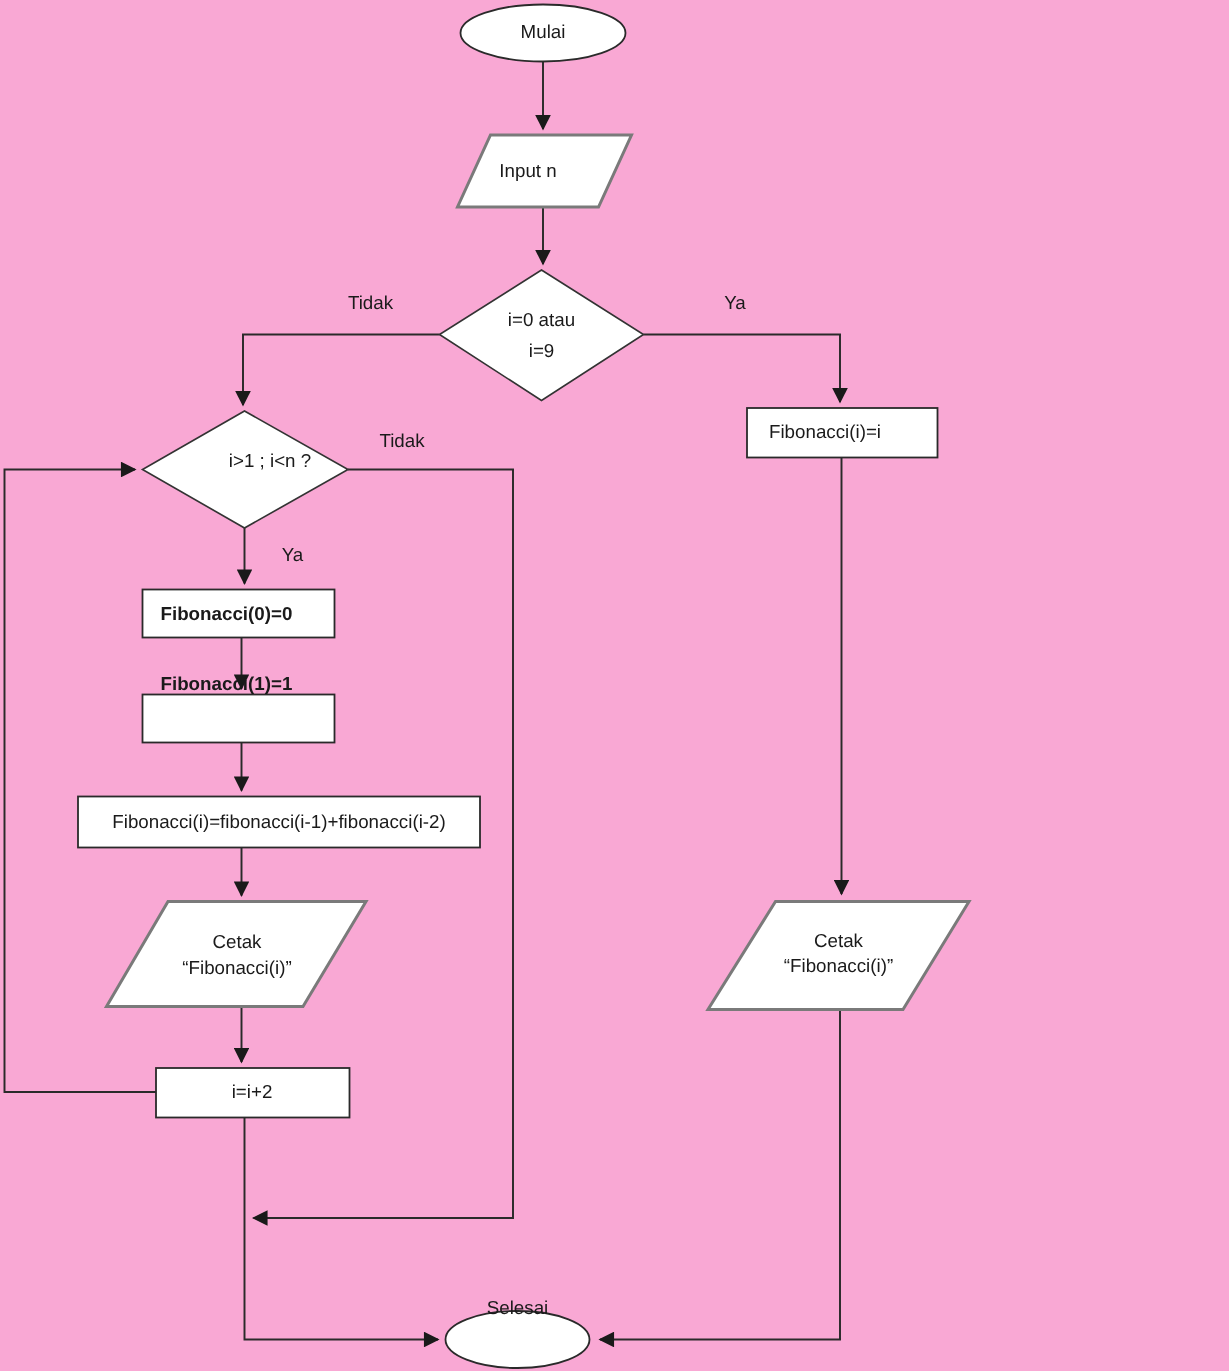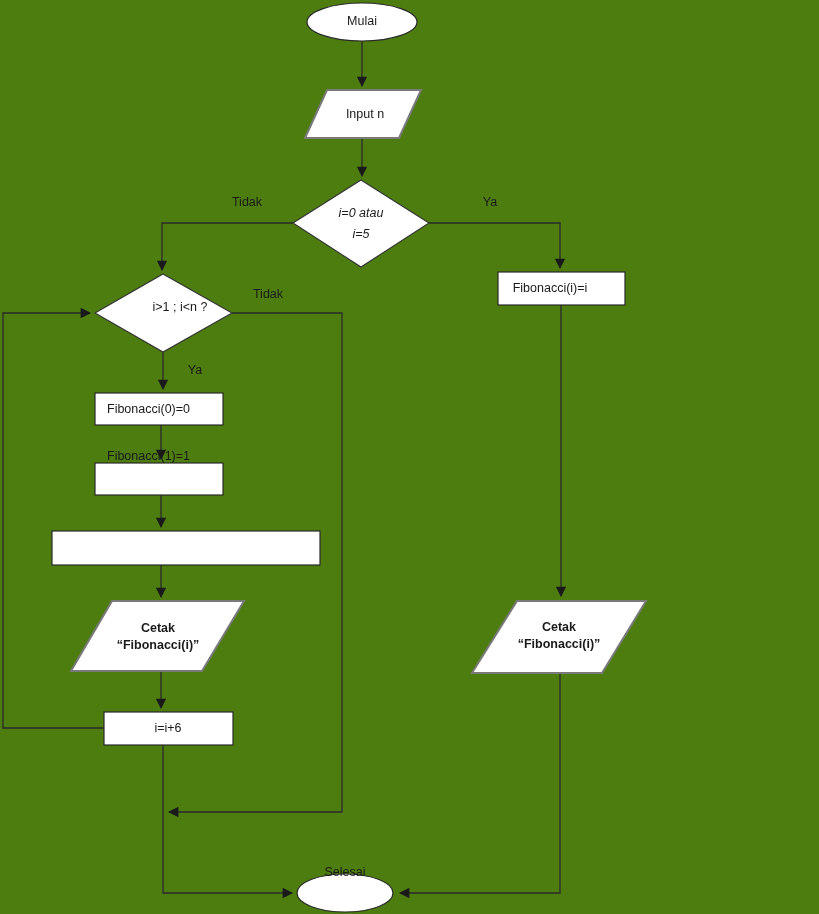--- a/index.html
+++ b/index.html
@@ -1,35 +1,35 @@
 <!DOCTYPE html>
 <html><head>
 <meta charset="utf-8">
 <style>
   html,body{margin:0;padding:0;background:#ffffff;}
   .canvas{
     position:relative;
     width:819px;height:914px;
-    background:#4d7c0f;
+    background:#f9a8d4;
     font-family:"Liberation Sans", sans-serif;
     overflow:hidden;
   }
   .canvas svg{position:absolute;left:0;top:0;}
   .label{
     position:absolute;
     transform:translate(-50%,-50%);
     font-size:12.5px;
     color:#1a1a1a;
     white-space:nowrap;
     line-height:16px;
   }
-  .label.left-align{transform:translateY(-50%);}
+  .label.left-align{transform:translateY(-50%);font-weight:bold;}
   .twoline{text-align:center;}
-  .twoline.wide div{line-height:21px;font-style:italic;}
-  .twoline.tight div{line-height:17px;font-weight:bold;}
+  .twoline.wide div{line-height:21px;}
+  .twoline.tight div{line-height:17px;}
 </style>
 </head>
 <body>
 
 <div class="canvas">
 
   <svg width="819" height="914" viewBox="0 0 819 914">
     <defs>
       <marker id="arrow" viewBox="0 0 10 10" refX="9" refY="5" markerWidth="9" markerHeight="8" orient="auto">
         <path d="M0,0 L10,5 L0,10 z" fill="#1a1a1a"></path>
@@ -63,38 +63,39 @@
       <rect x="52" y="531" width="268" height="34" stroke="#2a2a2a" stroke-width="1.2"></rect>
       <polygon points="112,601 244,601 202,671 71,671" stroke="#7a7a7a" stroke-width="2"></polygon>
       <rect x="104" y="712" width="129" height="33" stroke="#2a2a2a" stroke-width="1.2"></rect>
       <rect x="498" y="272" width="127" height="33" stroke="#2a2a2a" stroke-width="1.2"></rect>
       <polygon points="517,601 646,601 602,673 472,673" stroke="#7a7a7a" stroke-width="2"></polygon>
       <ellipse cx="345" cy="893" rx="48" ry="19" stroke="#2a2a2a" stroke-width="1.2"></ellipse>
     </g>
   </svg>
 
   <div class="label" style="left:362px;top:21px">Mulai</div>
-  <div class="label" style="left:365px;top:114px">Input n</div>
+  <div class="label" style="left:352px;top:114px">Input n</div>
 
   <div class="label twoline wide" style="left:361px;top:224px">
     <div>i=0 atau</div>
-    <div>i=5</div>
+    <div>i=9</div>
   </div>
 
   <div class="label" style="left:180px;top:307px">i&gt;1 ; i&lt;n ?</div>
 
   <div class="label left-align" style="left:107px;top:409px">Fibonacci(0)=0</div>
   <div class="label left-align" style="left:107px;top:456px">Fibonacci(1)=1</div>
+  <div class="label" style="left:186px;top:548px">Fibonacci(i)=fibonacci(i-1)+fibonacci(i-2)</div>
 
   <div class="label twoline tight" style="left:158px;top:637px">
     <div>Cetak</div>
     <div>“Fibonacci(i)”</div>
   </div>
 
-  <div class="label" style="left:168px;top:728px">i=i+6</div>
+  <div class="label" style="left:168px;top:728px">i=i+2</div>
   <div class="label" style="left:550px;top:288px">Fibonacci(i)=i</div>
 
   <div class="label twoline tight" style="left:559px;top:636px">
     <div>Cetak</div>
     <div>“Fibonacci(i)”</div>
   </div>
 
   <div class="label" style="left:345px;top:872px">Selesai</div>
 
   <div class="label" style="left:247px;top:202px">Tidak</div>

